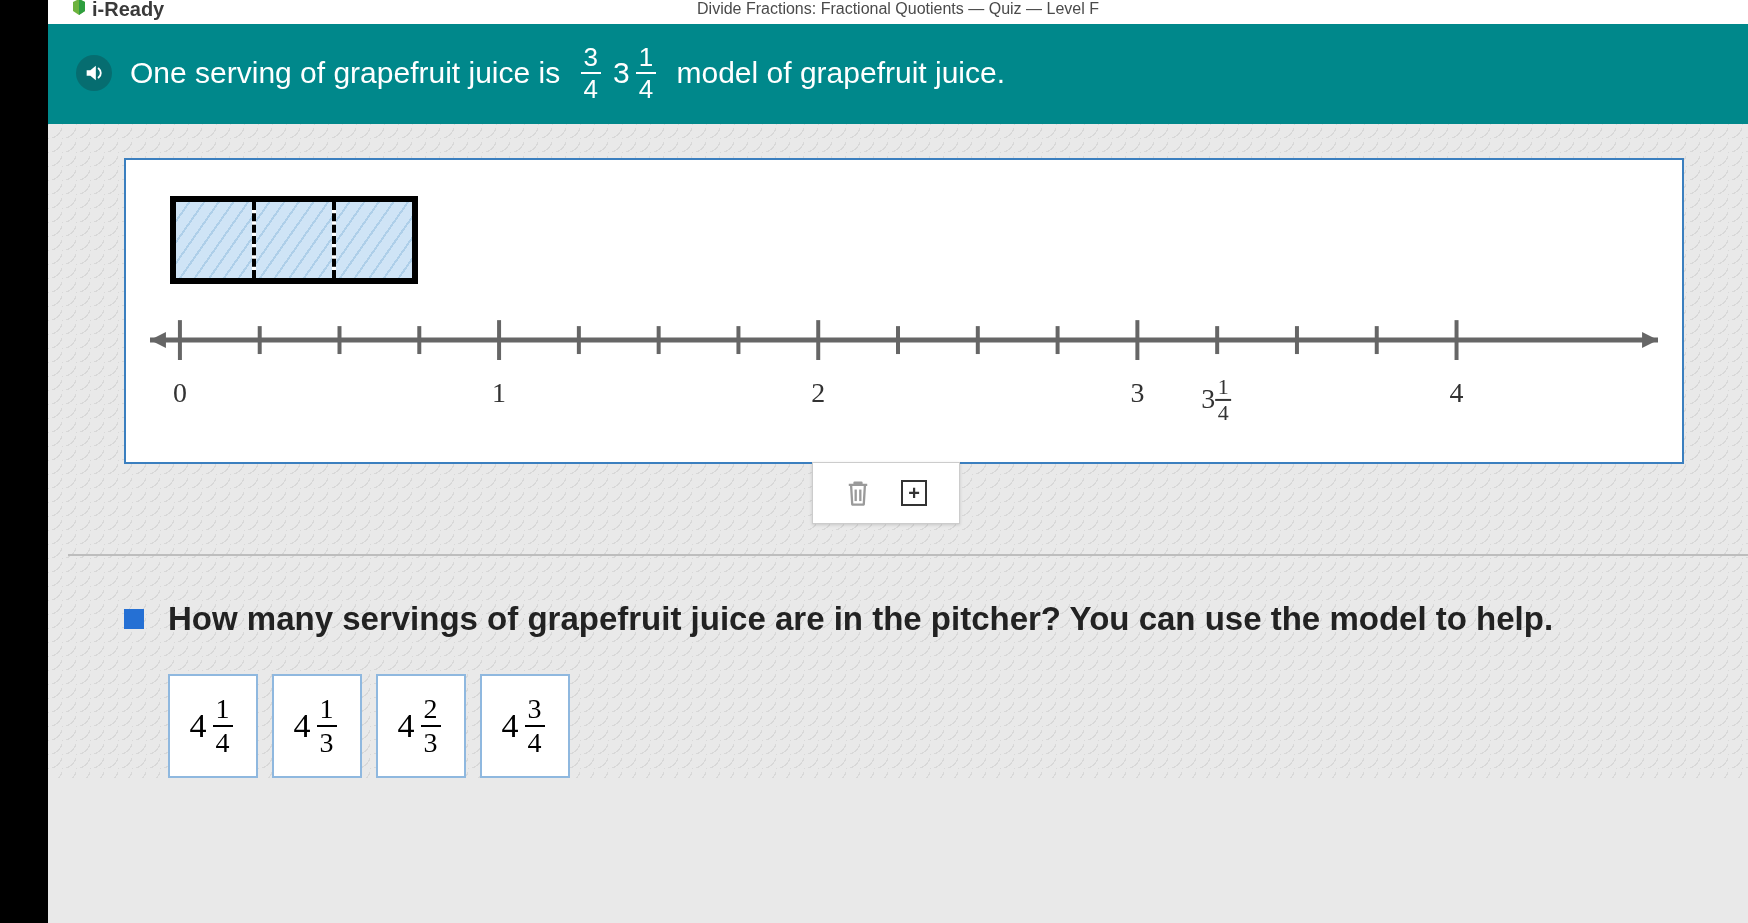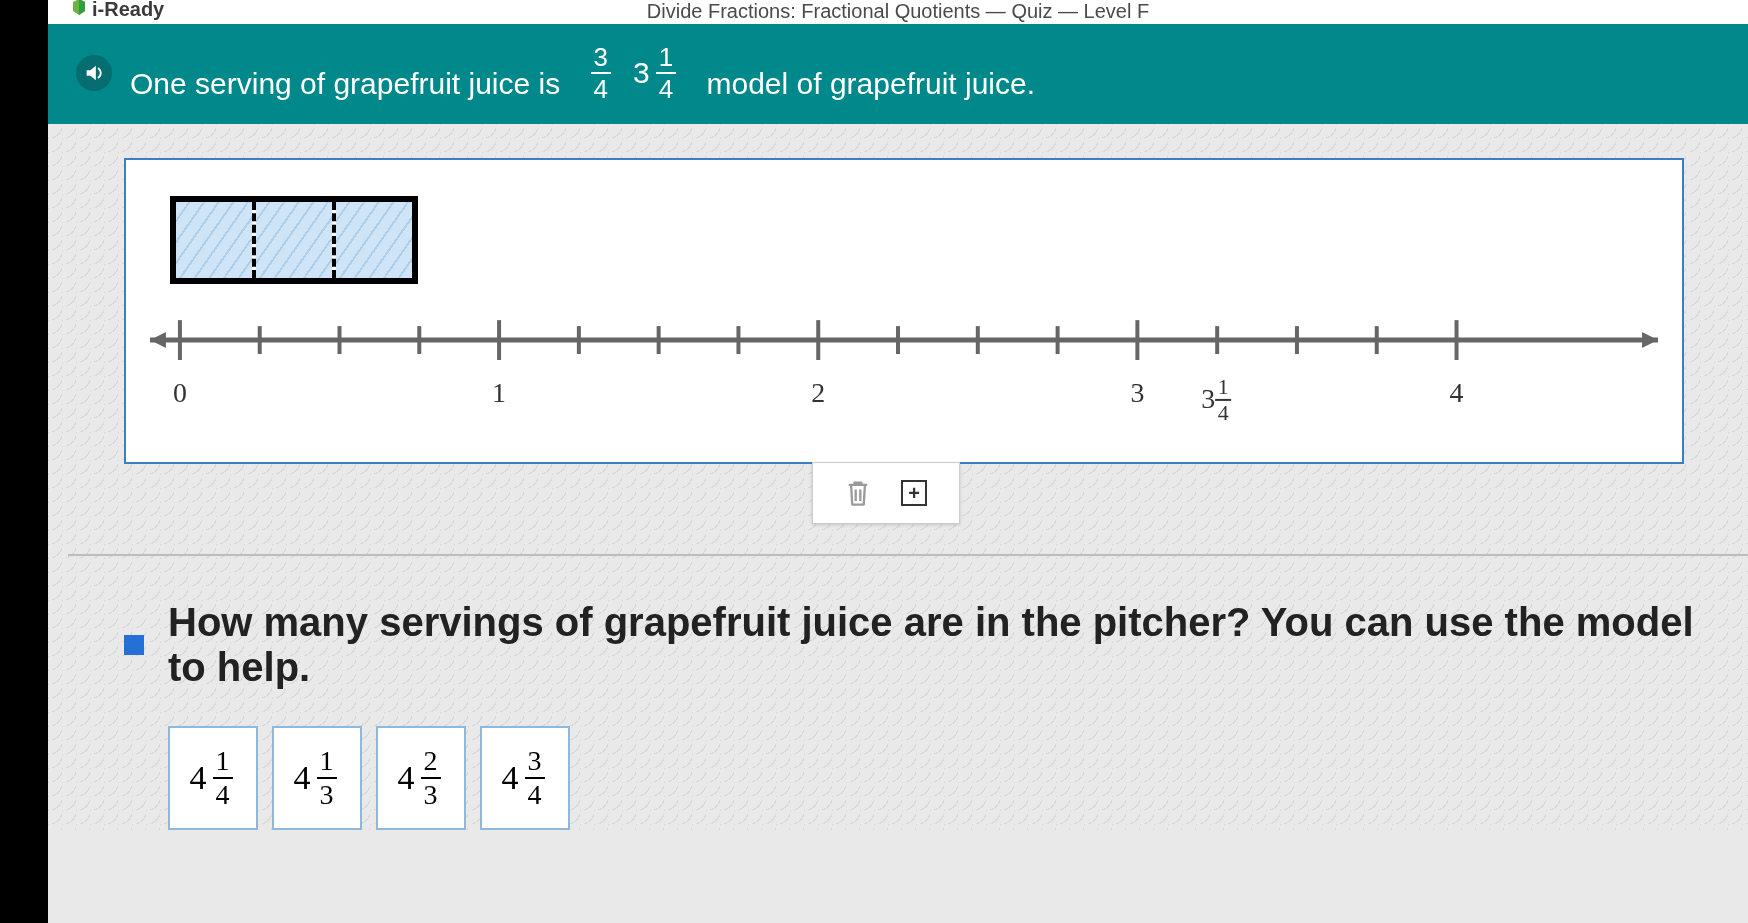--- a/index.html
+++ b/index.html
@@ -1,24 +1,24 @@
 <!DOCTYPE html>
 <html><head>
 <meta charset="utf-8">
 <style>
   * { box-sizing: border-box; margin: 0; padding: 0; }
   html, body { width: 1748px; height: 923px; font-family: Arial, Helvetica, sans-serif; background: #000; overflow: hidden; }
   .page { position: absolute; left: 48px; top: 0; width: 1700px; height: 923px; background: #e9e9e9; }
   .topbar { height: 24px; background: #fff; width: 100%; position: relative; }
   .logo { position: absolute; left: 22px; top: -2px; font-weight: 700; font-size: 20px; color: #3a3a3a; }
   .logo-mark { display:inline-block; vertical-align: middle; margin-right:4px; }
-  .breadcrumb { position: absolute; left: 50%; transform: translateX(-50%); top: 0px; font-size: 20px; color: #4a4a4a; white-space: nowrap; }
+  .breadcrumb { position: absolute; left: 50%; transform: translateX(-50%); top: 0px; font-size: 16px; color: #4a4a4a; white-space: nowrap; }
   .banner { background: #00888b; color: #fff; padding: 20px 28px 22px 28px; display: flex; align-items: center; gap: 18px; }
   .audio-btn { width: 36px; height: 36px; border-radius: 50%; background: #066d70; display:flex; align-items:center; justify-content:center; flex-shrink:0; }
-  .problem-text { font-size: 30px; line-height: 1.2; display:flex; align-items:flex-end; flex-wrap:wrap; gap: 18px; }
+  .problem-text { font-size: 30px; line-height: 1.2; display:flex; align-items:center; flex-wrap:wrap; gap: 8px; }
   .problem-text span { white-space: pre; }
   .frac { display:inline-flex; flex-direction:column; align-items:center; font-size:26px; line-height:1; vertical-align:middle; margin: 0 4px; }
   .frac .num { border-bottom: 2px solid currentColor; padding: 0 3px 2px 3px; }
   .frac .den { padding-top: 2px; }
   .mixed { display:inline-flex; align-items:center; gap:2px; }
   .mixed .whole { font-size: 30px; }
 
   .content { padding: 34px 20px 0 76px; background: repeating-radial-gradient(circle at 0 0, #d8d8d8 0, #d8d8d8 1px, transparent 1px, transparent 14px); background-color:#e9e9e9; background-size: 14px 14px; }
 
   .model-box { background:#fff; border: 2px solid #3b7fbf; width: 1560px; height: 306px; position: relative; }
@@ -32,21 +32,21 @@
   .nl-label { font-size: 28px; fill:#333; text-anchor: middle; font-family: 'Times New Roman', serif; }
 
   .toolbar-under { width: 148px; height: 62px; background:#fff; border:1px solid #ccc; margin: -2px auto 0 auto; transform: translateX(-40px); display:flex; align-items:center; justify-content:center; gap:22px; box-shadow: 0 1px 3px rgba(0,0,0,.15); position:relative; z-index:2;}
   .tool-btn { width:34px; height:34px; display:flex; align-items:center; justify-content:center; }
   .tool-add { width:26px; height:26px; border:2px solid #333; display:flex; align-items:center; justify-content:center; font-size:20px; font-weight:700; color:#333;}
 
   .divider { border: none; border-top: 2px solid #bdbdbd; margin: 30px 0 0 -56px; width: 1700px; }
 
   .question-row { display:flex; align-items:center; gap: 24px; margin-top: 44px; }
   .sq-bullet { width:20px; height:20px; background:#2570d4; flex-shrink:0; }
-  .question-text { font-size: 40px; font-weight:700; color:#222; }
+  .question-text { font-size: 33px; font-weight:700; color:#222; }
 
   .choices { display:flex; gap: 14px; margin-top: 36px; margin-left: 44px; }
   .choice { width: 90px; height: 104px; background:#fff; border: 2px solid #8fb8df; display:flex; align-items:center; justify-content:center; cursor:pointer; }
   .choice .mixed .whole { font-size: 34px; font-family:'Times New Roman',serif; }
   .choice .frac { font-size: 28px; font-family:'Times New Roman',serif; }
   .choice .frac .num { border-bottom-width: 2px; }
 
   .nl-mixed-label { font-family:'Times New Roman',serif; }
 </style>
 </head>

